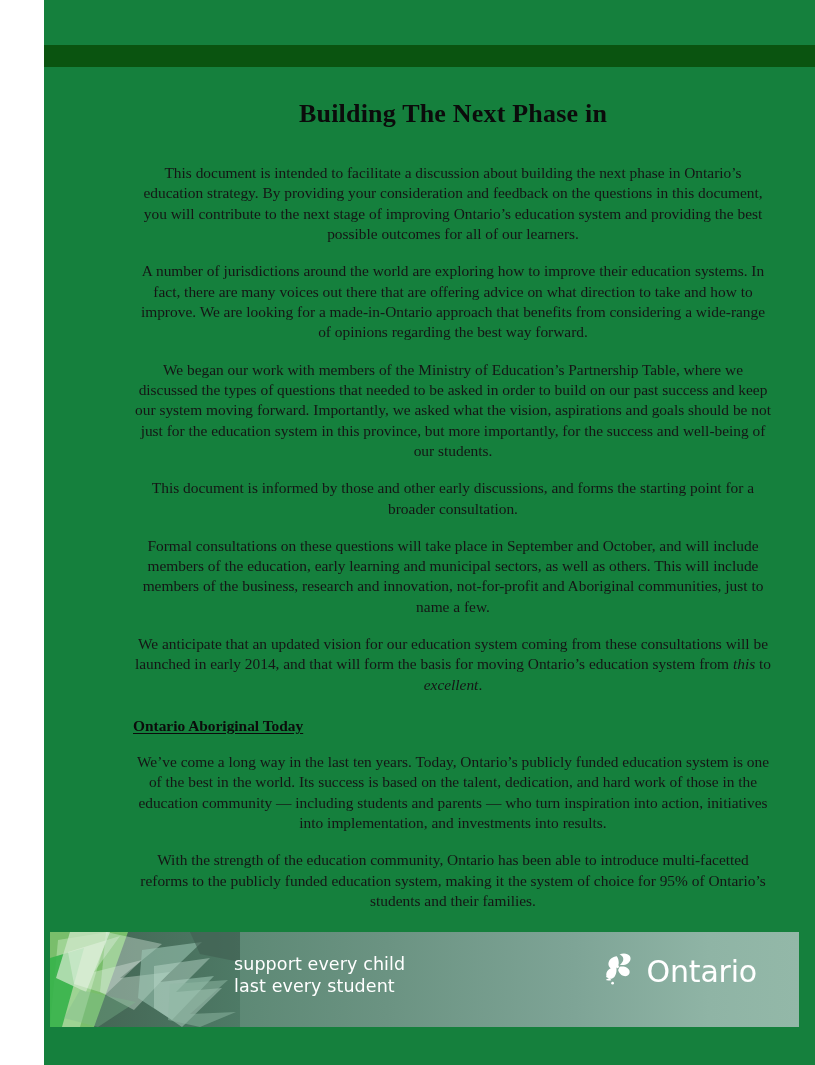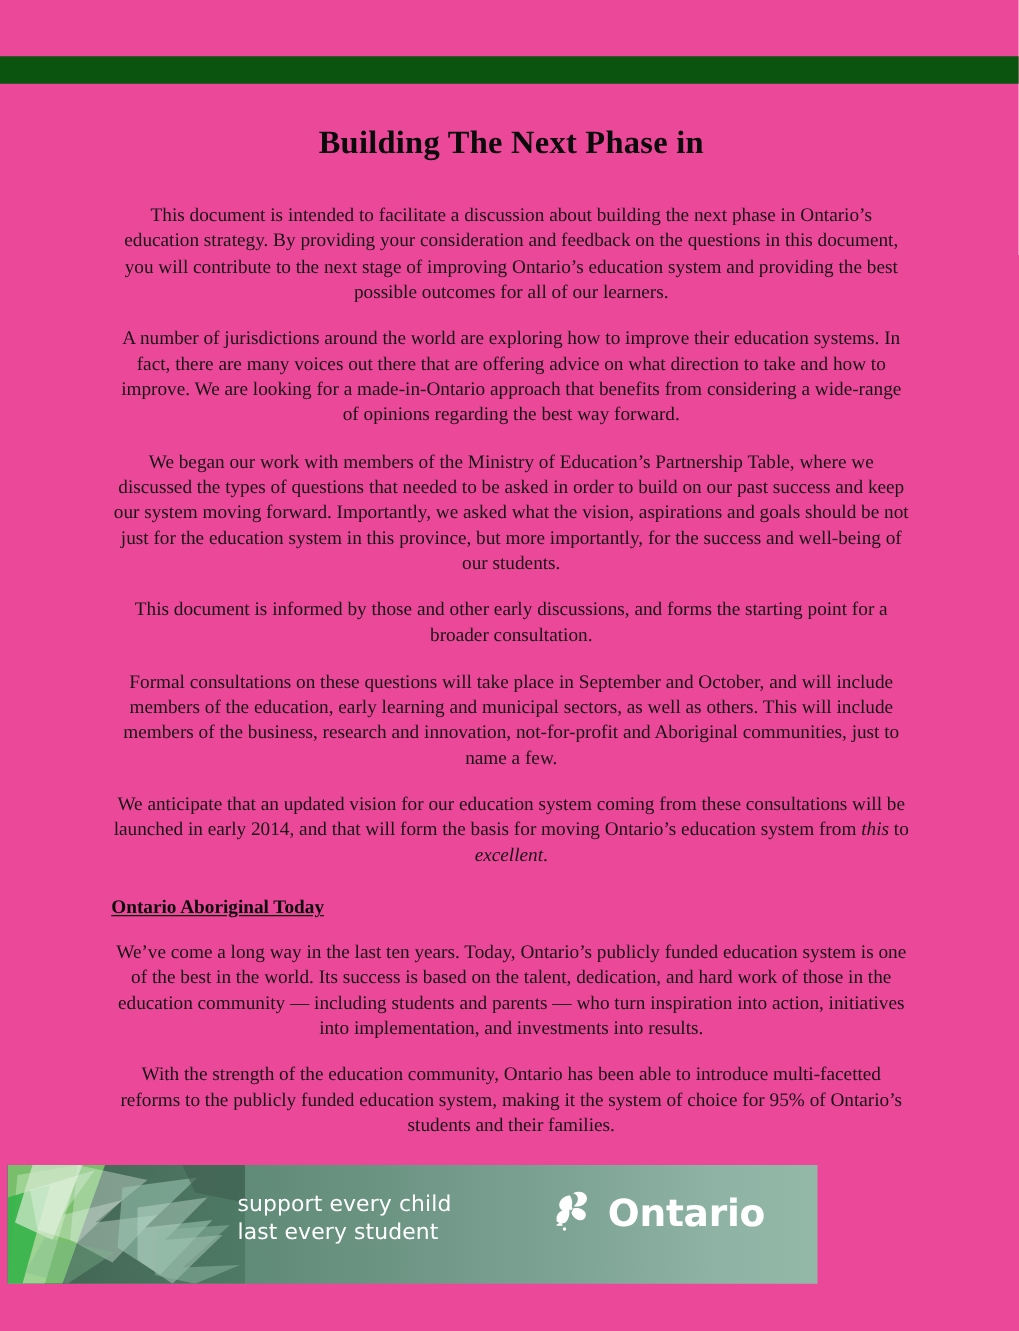--- a/index.html
+++ b/index.html
@@ -12,21 +12,22 @@
     height: 1065px;
     position: relative;
     overflow: hidden;
     font-family: "Liberation Serif", "DejaVu Serif", serif;
     color: #111111;
   }
 
   .page {
     position: absolute;
     inset: 0;
-    background: #ec4899;
+    background: #15803d;
+    margin-left: 44px;
   }
 
   
   .top-bar {
     position: absolute;
     left: 0;
     top: 45px;
     width: 815px;
     height: 22px;
     background: #0a5410;
@@ -70,21 +71,21 @@
     color: #0b0b0b;
   }
 
   em.it { font-style: italic; }
 
   
   .footer-banner {
     position: absolute;
     left: 6px;
     top: 932px;
-    width: 648px;
+    width: 749px;
     height: 95px;
     background: linear-gradient(to right,
         #4e7a66 0%,
         #5b8773 22%,
         #6b9382 45%,
         #7ea496 70%,
         #8fb4a5 88%,
         #93b8a8 100%);
     overflow: hidden;
   }
@@ -122,21 +123,21 @@
   .trillium-icon {
     display: block;
     width: 44px;
     height: 44px;
   }
   .logo-word {
     color: #ffffff;
     font-family: "DejaVu Sans", "Liberation Sans", sans-serif;
     font-size: 30px;
     line-height: 1;
-    font-weight: 700;
+    font-weight: 400;
     letter-spacing: -0.2px;
   }
 </style>
 </head>
 <body>
 
 <div class="page">
 
   <div class="top-bar"></div>
 

